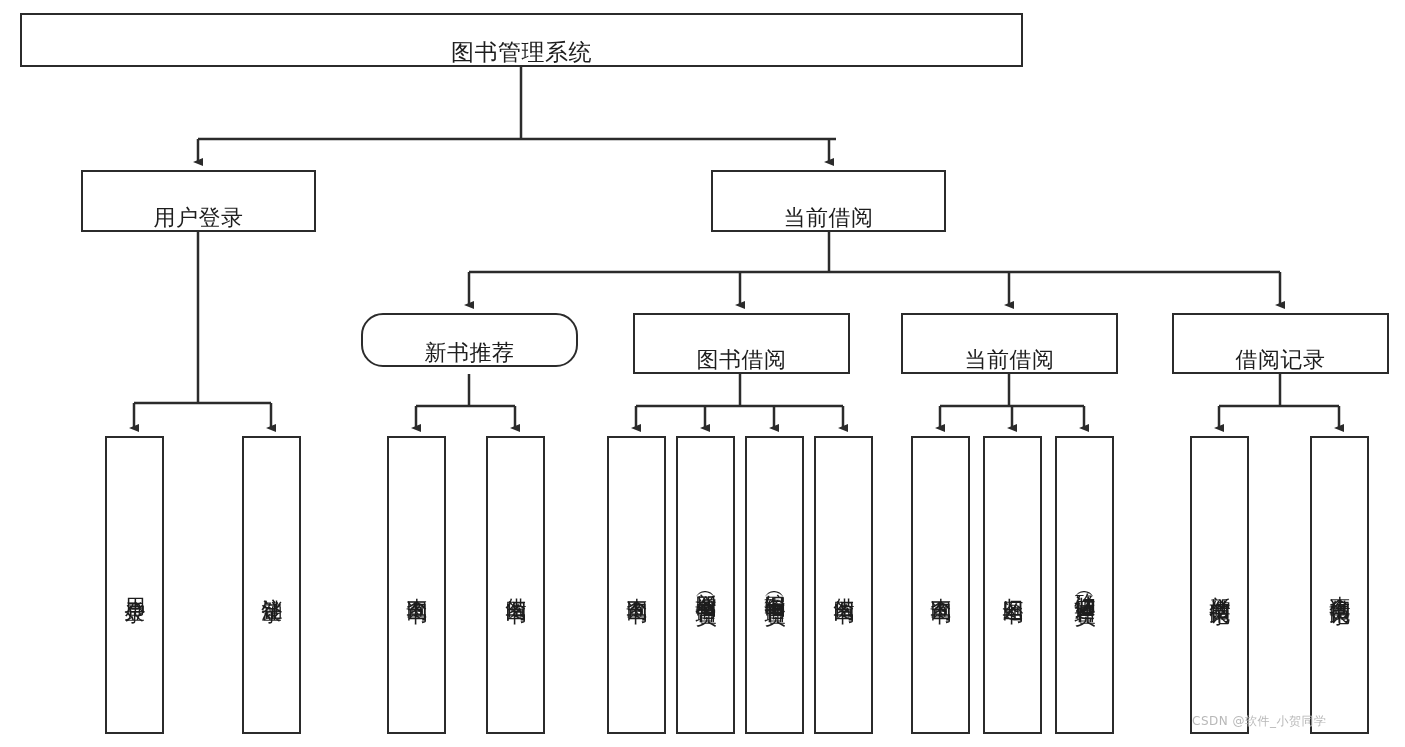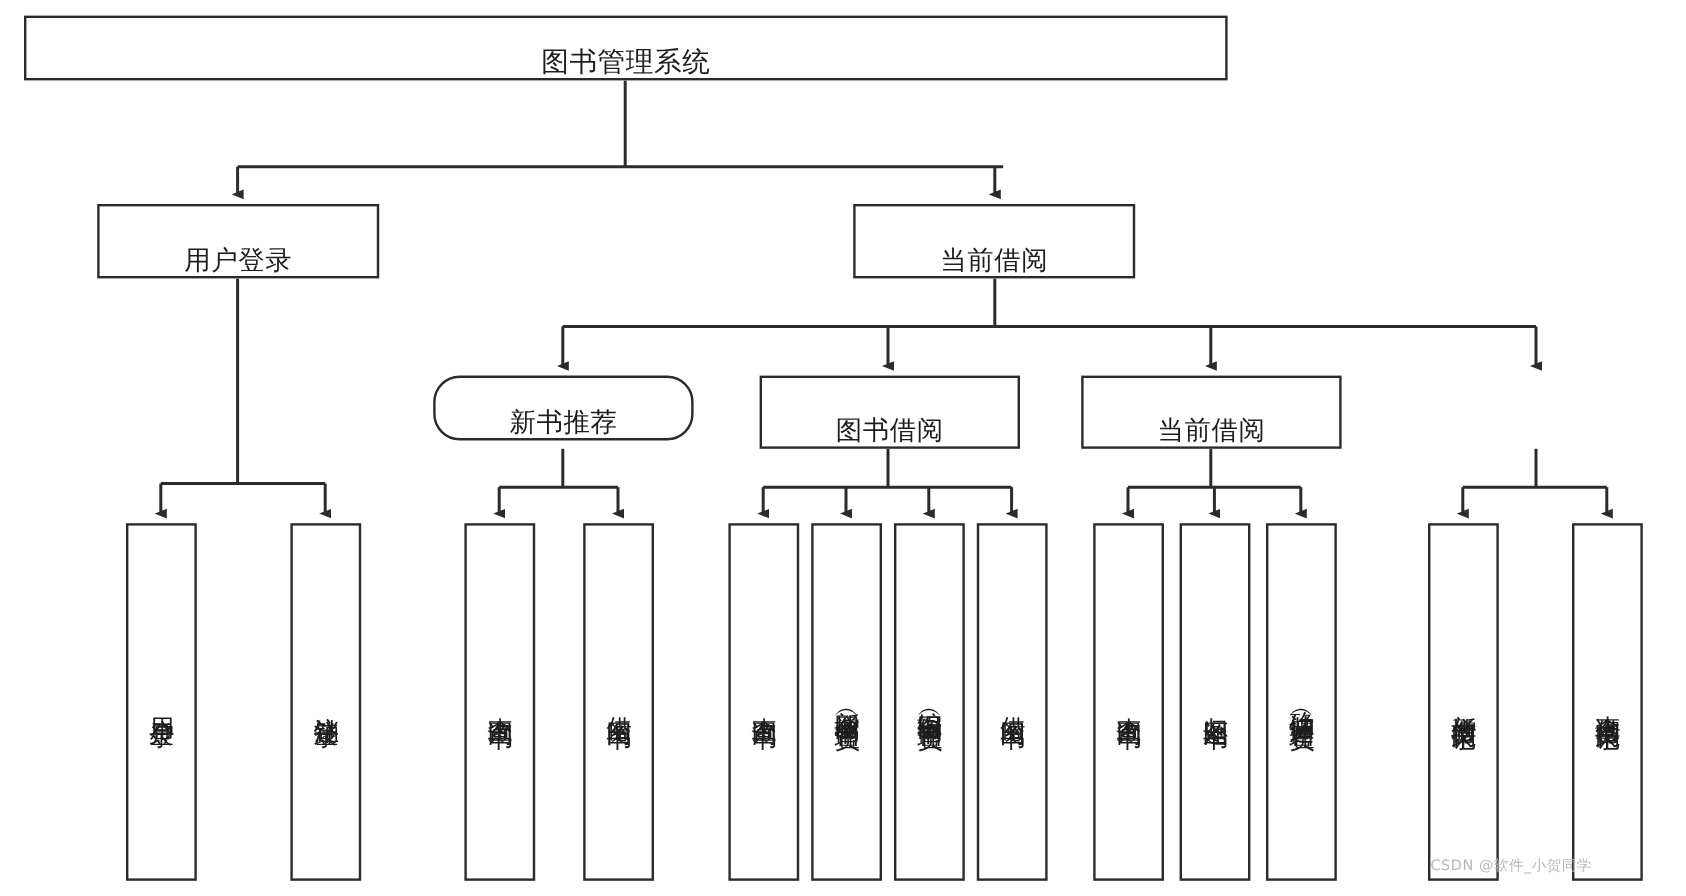--- a/index.html
+++ b/index.html
@@ -142,20 +142,23 @@
 
   <div class="node horiz" style="left: 361px; top: 313px; width: 217px; height: 54px; border-radius: 22px;">
     <span class="label">新书推荐</span>
   </div>
   <div class="node horiz" style="left: 633px; top: 313px; width: 217px; height: 61px;">
     <span class="label">图书借阅</span>
   </div>
   <div class="node horiz" style="left: 901px; top: 313px; width: 217px; height: 61px;">
     <span class="label">当前借阅</span>
   </div>
+  <div class="node horiz" style="left: 1172px; top: 313px; width: 217px; height: 61px;">
+    <span class="label">借阅记录</span>
+  </div>
 
   <div class="node vert" style="left: 105px; top: 436px; width: 59px; height: 298px;">
     <span class="label">用户登录</span>
   </div>
   <div class="node vert" style="left: 242px; top: 436px; width: 59px; height: 298px;">
     <span class="label">注销登录</span>
   </div>
   <div class="node vert" style="left: 387px; top: 436px; width: 59px; height: 298px;">
     <span class="label">查询图书</span>
   </div>

